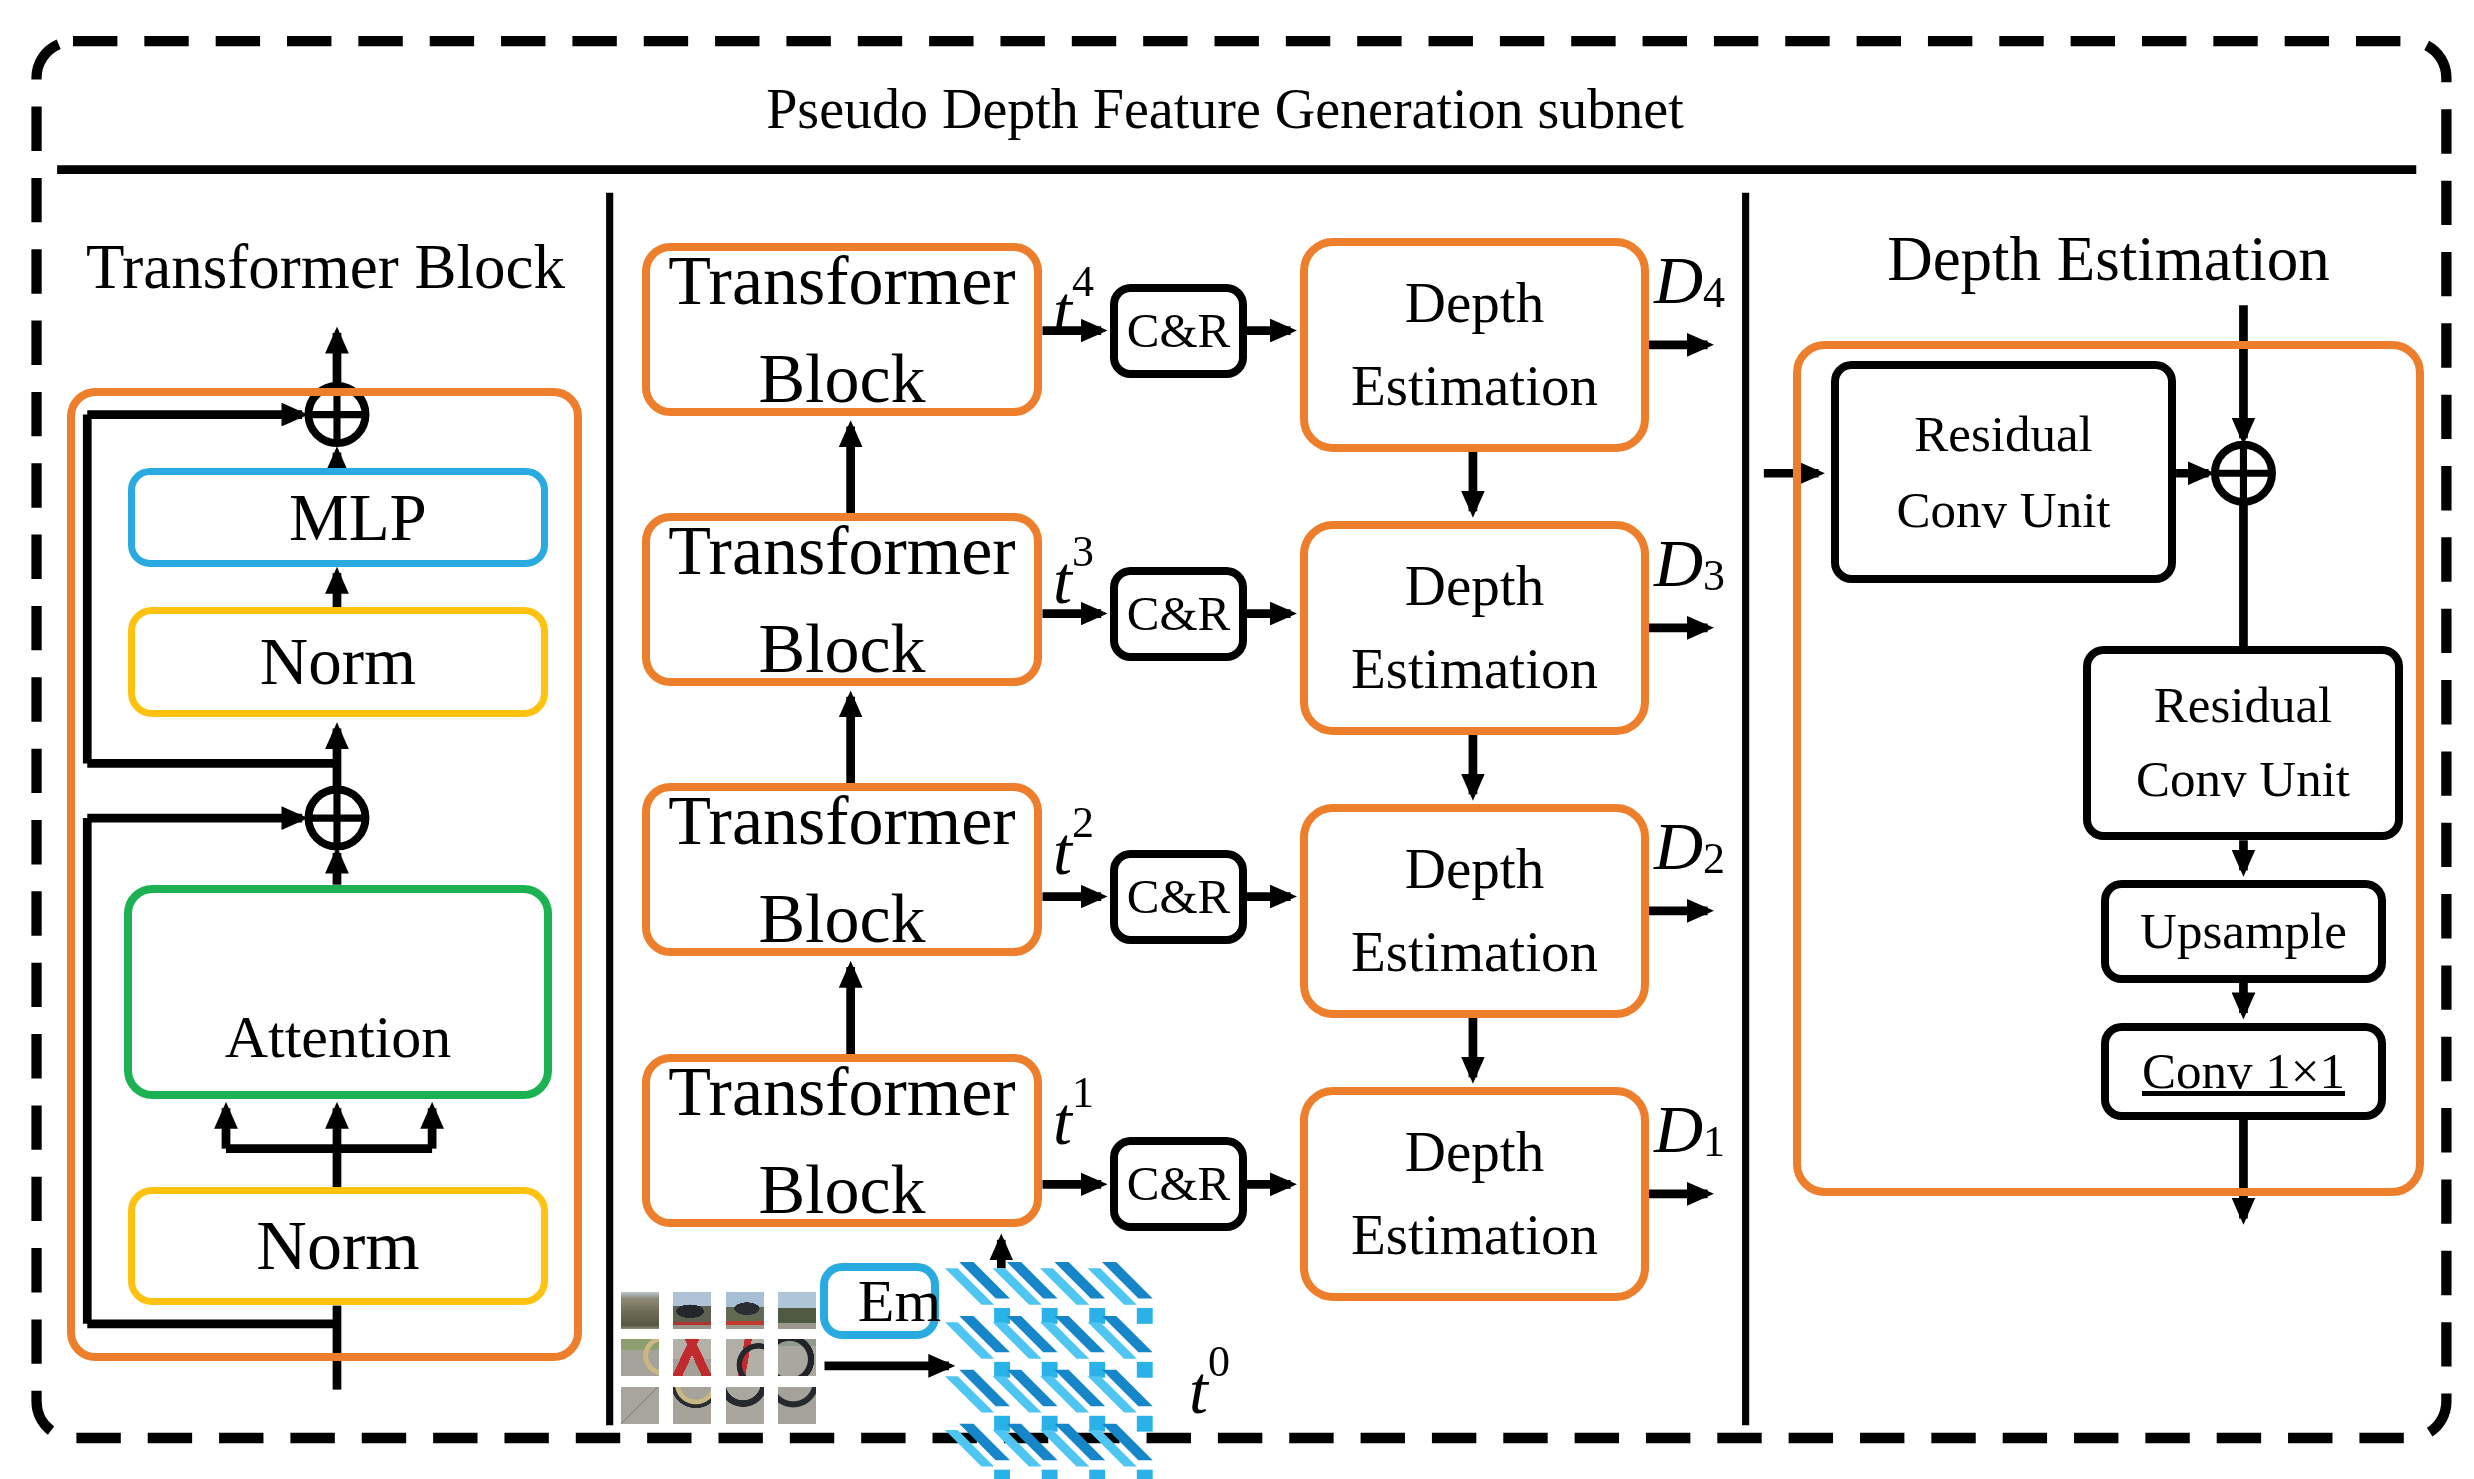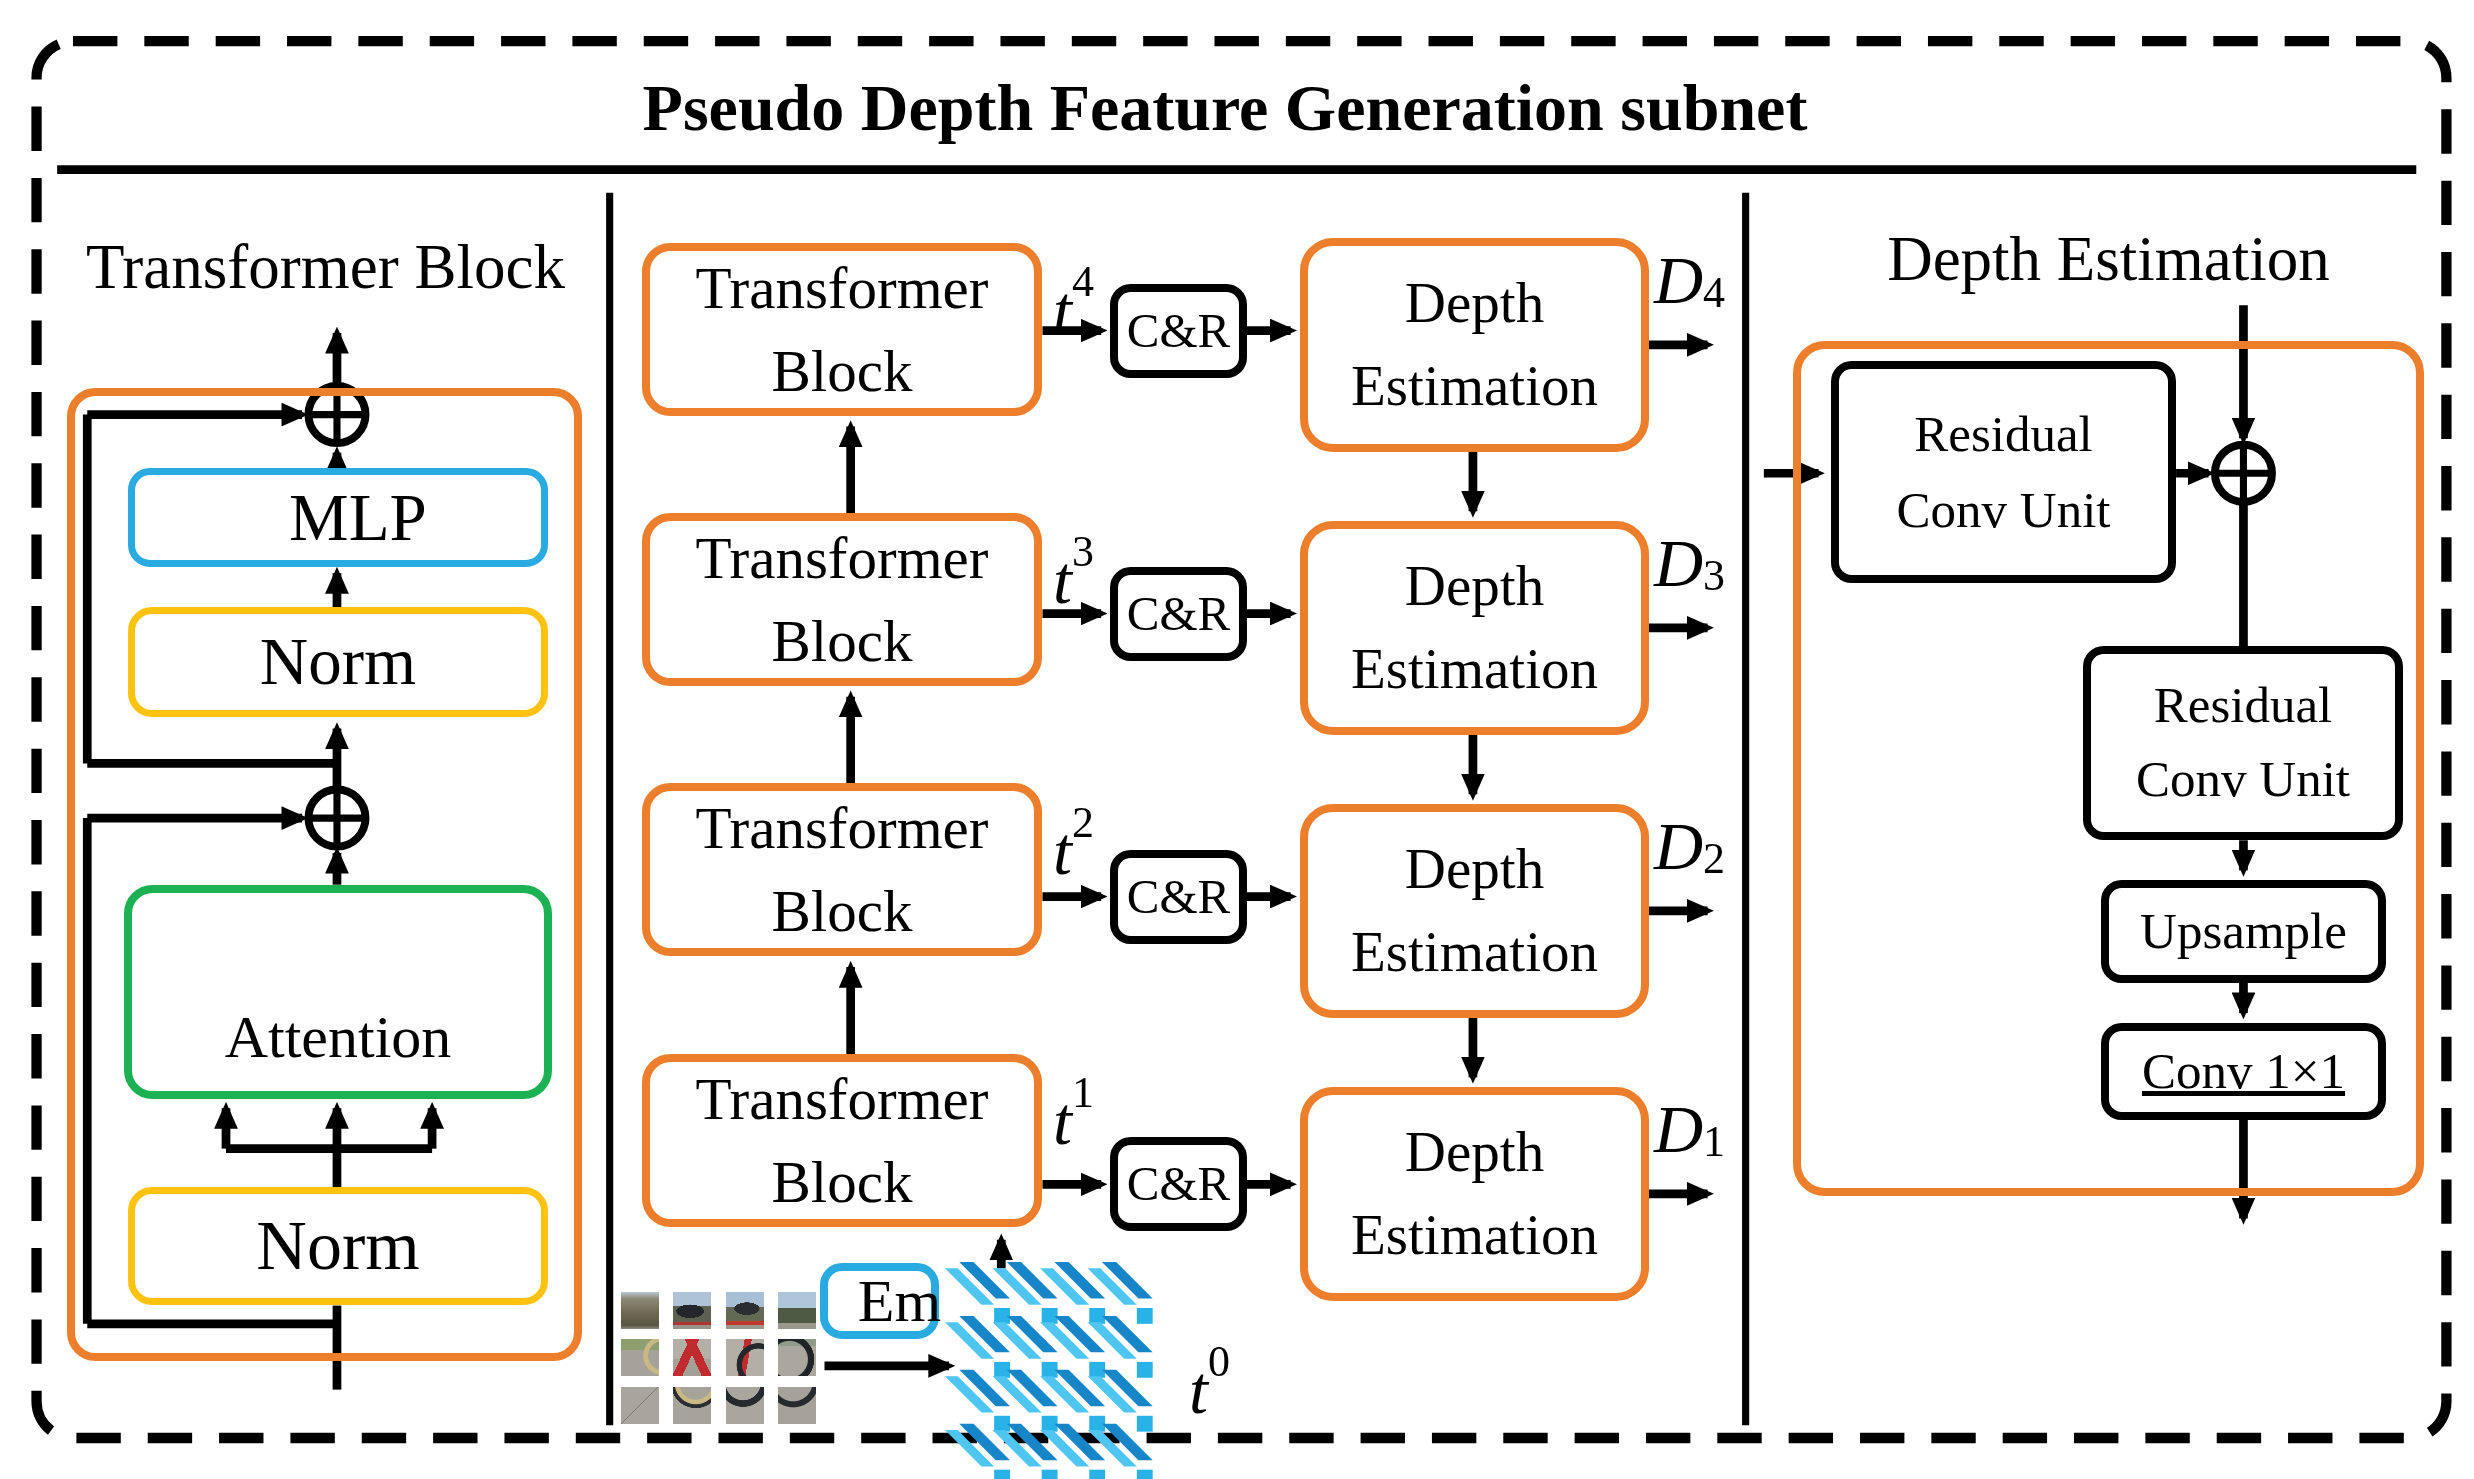--- a/index.html
+++ b/index.html
@@ -8,23 +8,23 @@
   .lines{position:absolute;left:0;top:0;z-index:1;}
   .box,.lbl{position:absolute;box-sizing:border-box;display:flex;align-items:center;justify-content:center;
        text-align:center;background:#fff;line-height:1.25;z-index:2;}
   .lbl{background:transparent;}
   .orange{border:8px solid #ED7E2C;border-radius:28.5px;background:transparent;}
   .container{background:transparent;}
   .blue{border:7.1px solid #29ABE2;border-radius:22px;padding-left:40px;}
   .yellow{border:7.1px solid #FFC20E;border-radius:24px;}
   .green{border:8px solid #1CB254;border-radius:28.5px;}
   .blackbox{border:8px solid #000;border-radius:20.6px;}
-  .title{font-size:66px;font-weight:bold;}
+  .title{font-size:56px;}
   .heading{font-size:63px;}
-  .tbtext{font-size:59px;line-height:1.4;}
+  .tbtext{font-size:70px;line-height:1.4;}
   .detext{font-size:57px;line-height:1.45;}
   .crtext{font-size:49px;}
   .mathlbl{font-size:68px;font-style:italic;justify-content:flex-start;align-items:flex-start;}
   .mathlbl .sup{font-size:44px;font-style:normal;position:relative;top:-14.3px;}
   .mathlbl .sub{font-size:44px;font-style:normal;position:relative;top:27px;}
   .patches{position:absolute;left:621px;top:1292px;display:grid;z-index:2;
            grid-template-columns:repeat(4,38px);grid-auto-rows:37px;column-gap:14.3px;row-gap:10.3px;}
   .patch{width:38px;height:37px;}
   .p1{background:linear-gradient(180deg,#b9c6d2 0%,#8d8a77 18%,#6e6a55 55%,#585741 90%,#8f8c80 100%);}
   .p2{background:radial-gradient(ellipse 60% 30% at 45% 52%,#23262b 0 60%,transparent 61%),linear-gradient(180deg,#aec4d6 0 38%,#5d6250 38% 82%,#b0342f 82% 90%,#97948a 90% 100%);}

